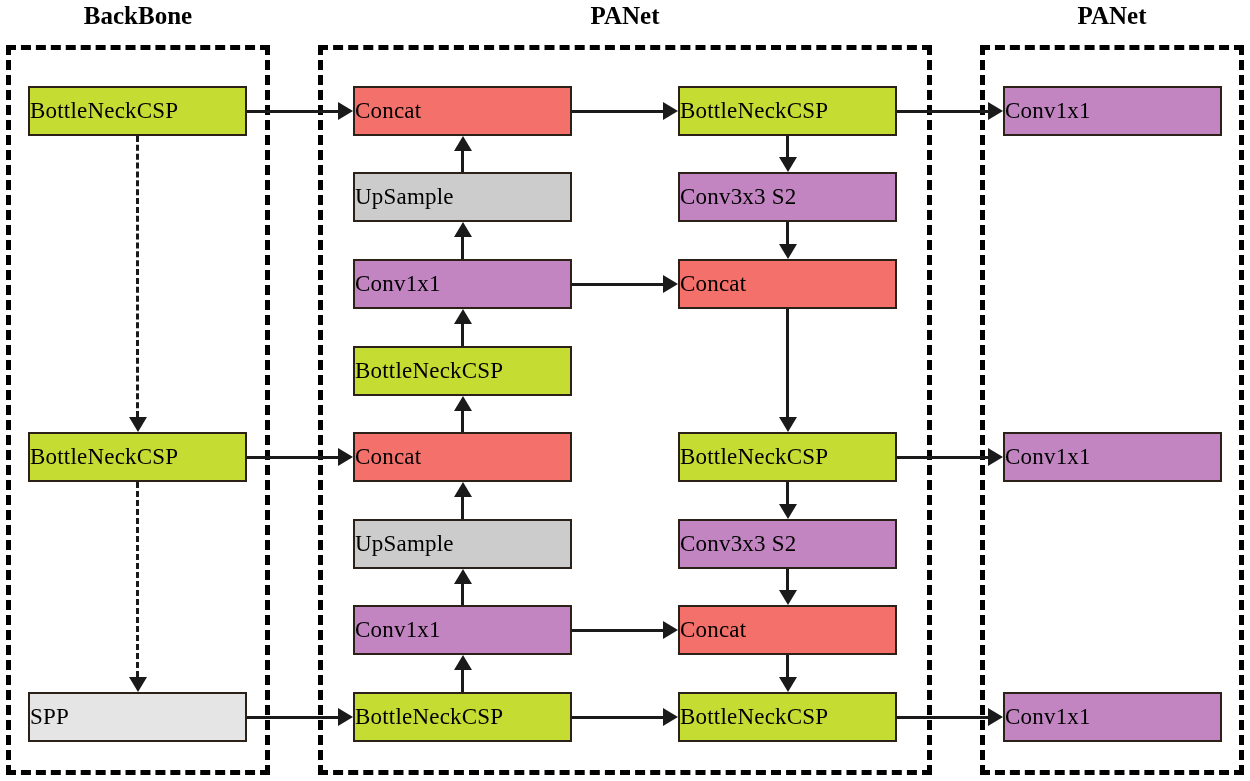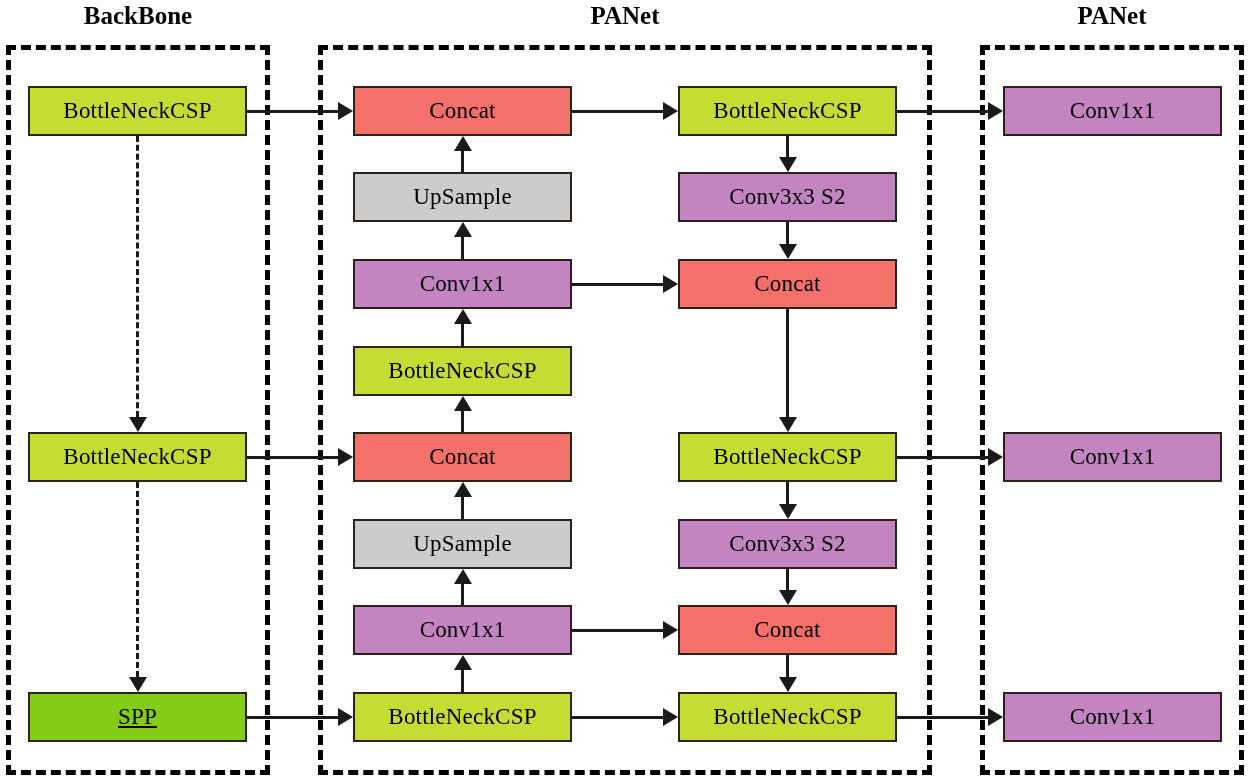--- a/index.html
+++ b/index.html
@@ -30,21 +30,21 @@
     border: 5px dashed #000000;
     box-sizing: border-box;
     background: transparent;
   }
   .node {
     position: absolute;
     box-sizing: border-box;
     border: 2px solid #2b2118;
     display: flex;
     align-items: center;
-    justify-content: center;
+    justify-content: flex-start;
     font-size: 23px;
     color: #000000;
     white-space: nowrap;
     font-family: "Liberation Serif", "DejaVu Serif", serif;
     letter-spacing: 0.2px;
   }
   .edge {
     position: absolute;
     background: #1a1a1a;
   }
@@ -143,21 +143,21 @@
       <div class="edge h" style="left: 897px; top: 715.5px; width: 91px;"></div>
       <div class="arrow right" style="left: 988px; top: 708px;"></div>
     </div>
   <div id="nodes">
       <div class="node" style="left: 28px; top: 86px; width: 219px; height: 50px; background: rgb(197, 220, 50);">
         <span>BottleNeckCSP</span>
       </div>
       <div class="node" style="left: 28px; top: 432px; width: 219px; height: 50px; background: rgb(197, 220, 50);">
         <span>BottleNeckCSP</span>
       </div>
-      <div class="node" style="left: 28px; top: 692px; width: 219px; height: 50px; background: #84cc16; text-decoration: underline;">
+      <div class="node" style="left: 28px; top: 692px; width: 219px; height: 50px; background: #e5e5e5;">
         <span>SPP</span>
       </div>
       <div class="node" style="left: 353px; top: 86px; width: 219px; height: 50px; background: rgb(244, 112, 107);">
         <span>Concat</span>
       </div>
       <div class="node" style="left: 353px; top: 172px; width: 219px; height: 50px; background: rgb(204, 204, 204);">
         <span>UpSample</span>
       </div>
       <div class="node" style="left: 353px; top: 259px; width: 219px; height: 50px; background: rgb(194, 133, 194);">
         <span>Conv1x1</span>

